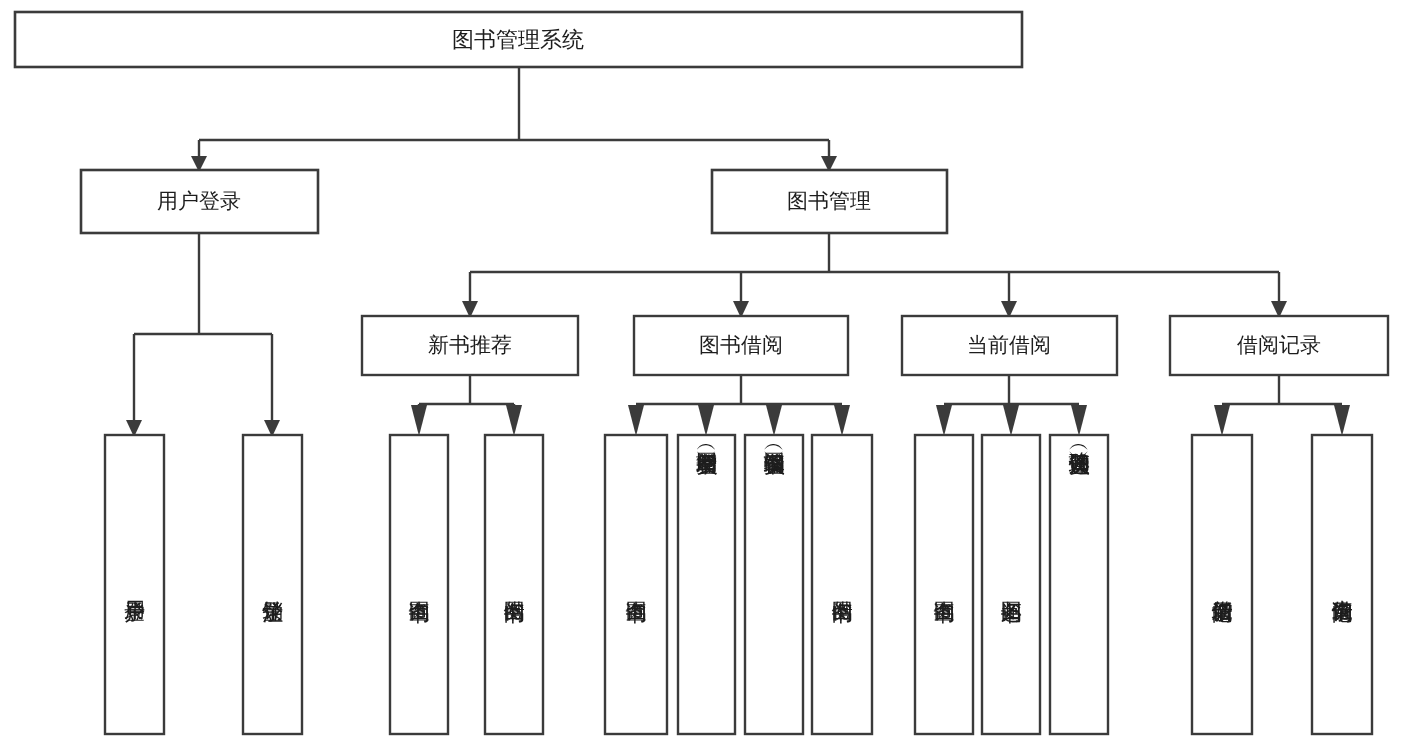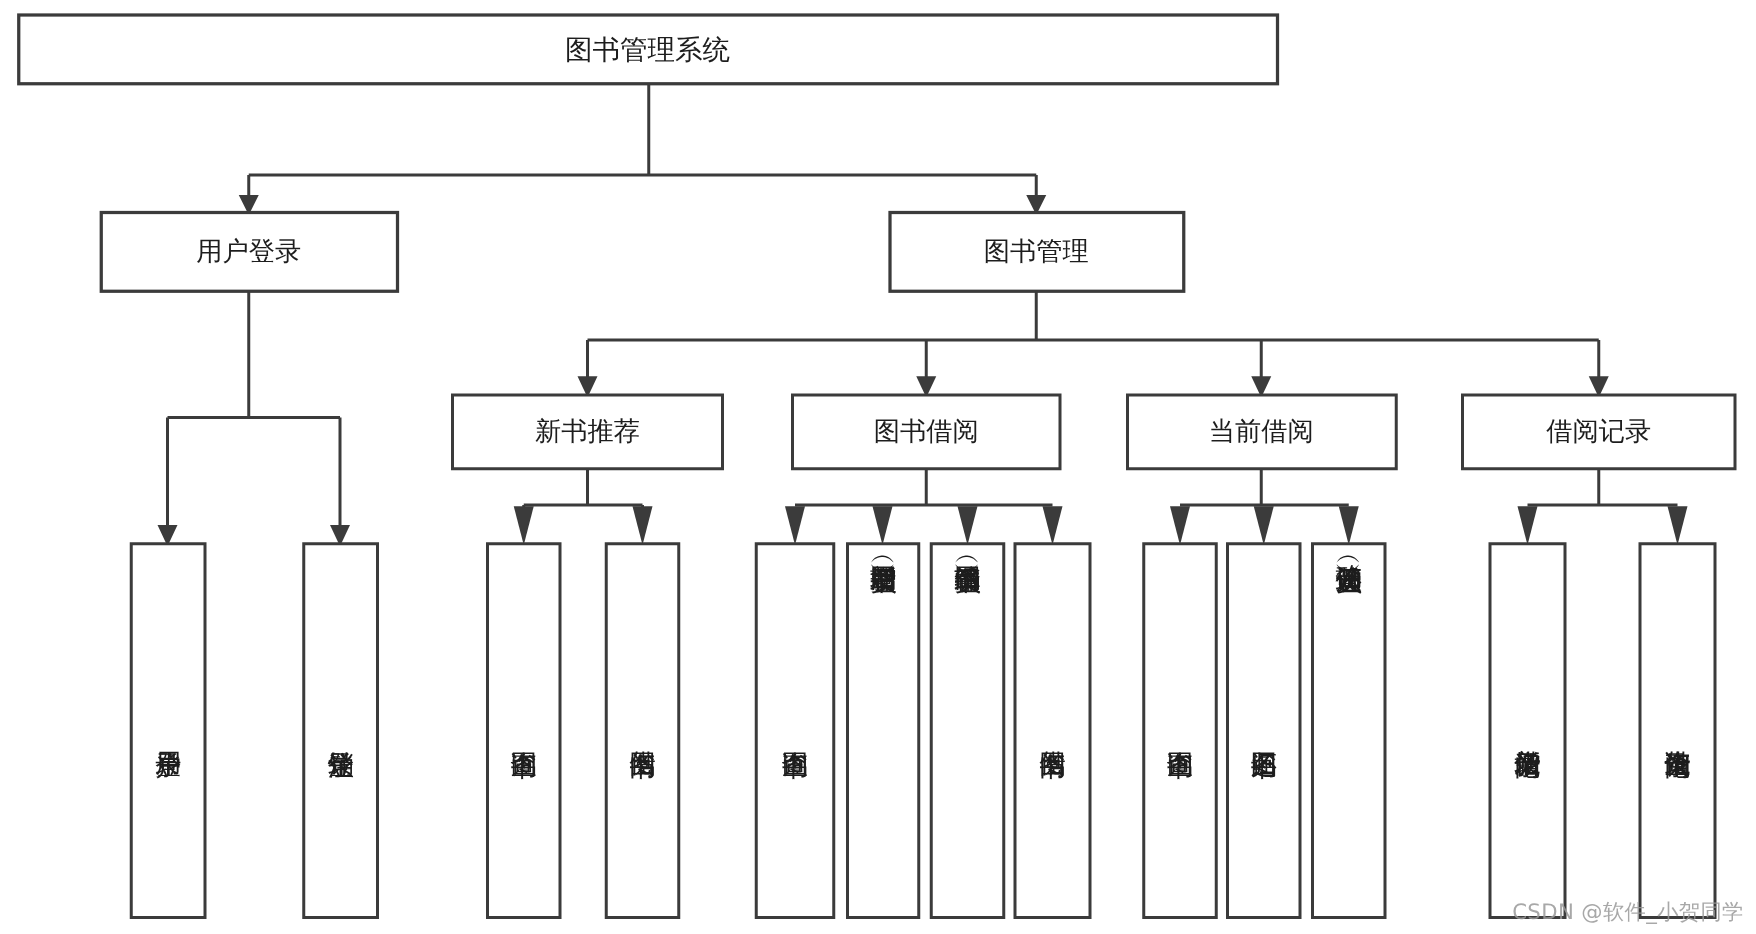--- a/index.html
+++ b/index.html
@@ -249,14 +249,13 @@
     <span class="leaf-label">确认归还（管理员）</span>
   </div>
 
   <div class="leaf-label-wrap" style="left:1192px; top:435px; width:60px; height:299px;">
     <span class="leaf-label">新增借阅记录</span>
   </div>
   <div class="leaf-label-wrap" style="left:1312px; top:435px; width:60px; height:299px;">
     <span class="leaf-label">查询借阅记录</span>
   </div>
 
-  <div class="watermark">CSDN @软件_小贺同学</div>
 </div>
 
 </body></html>

